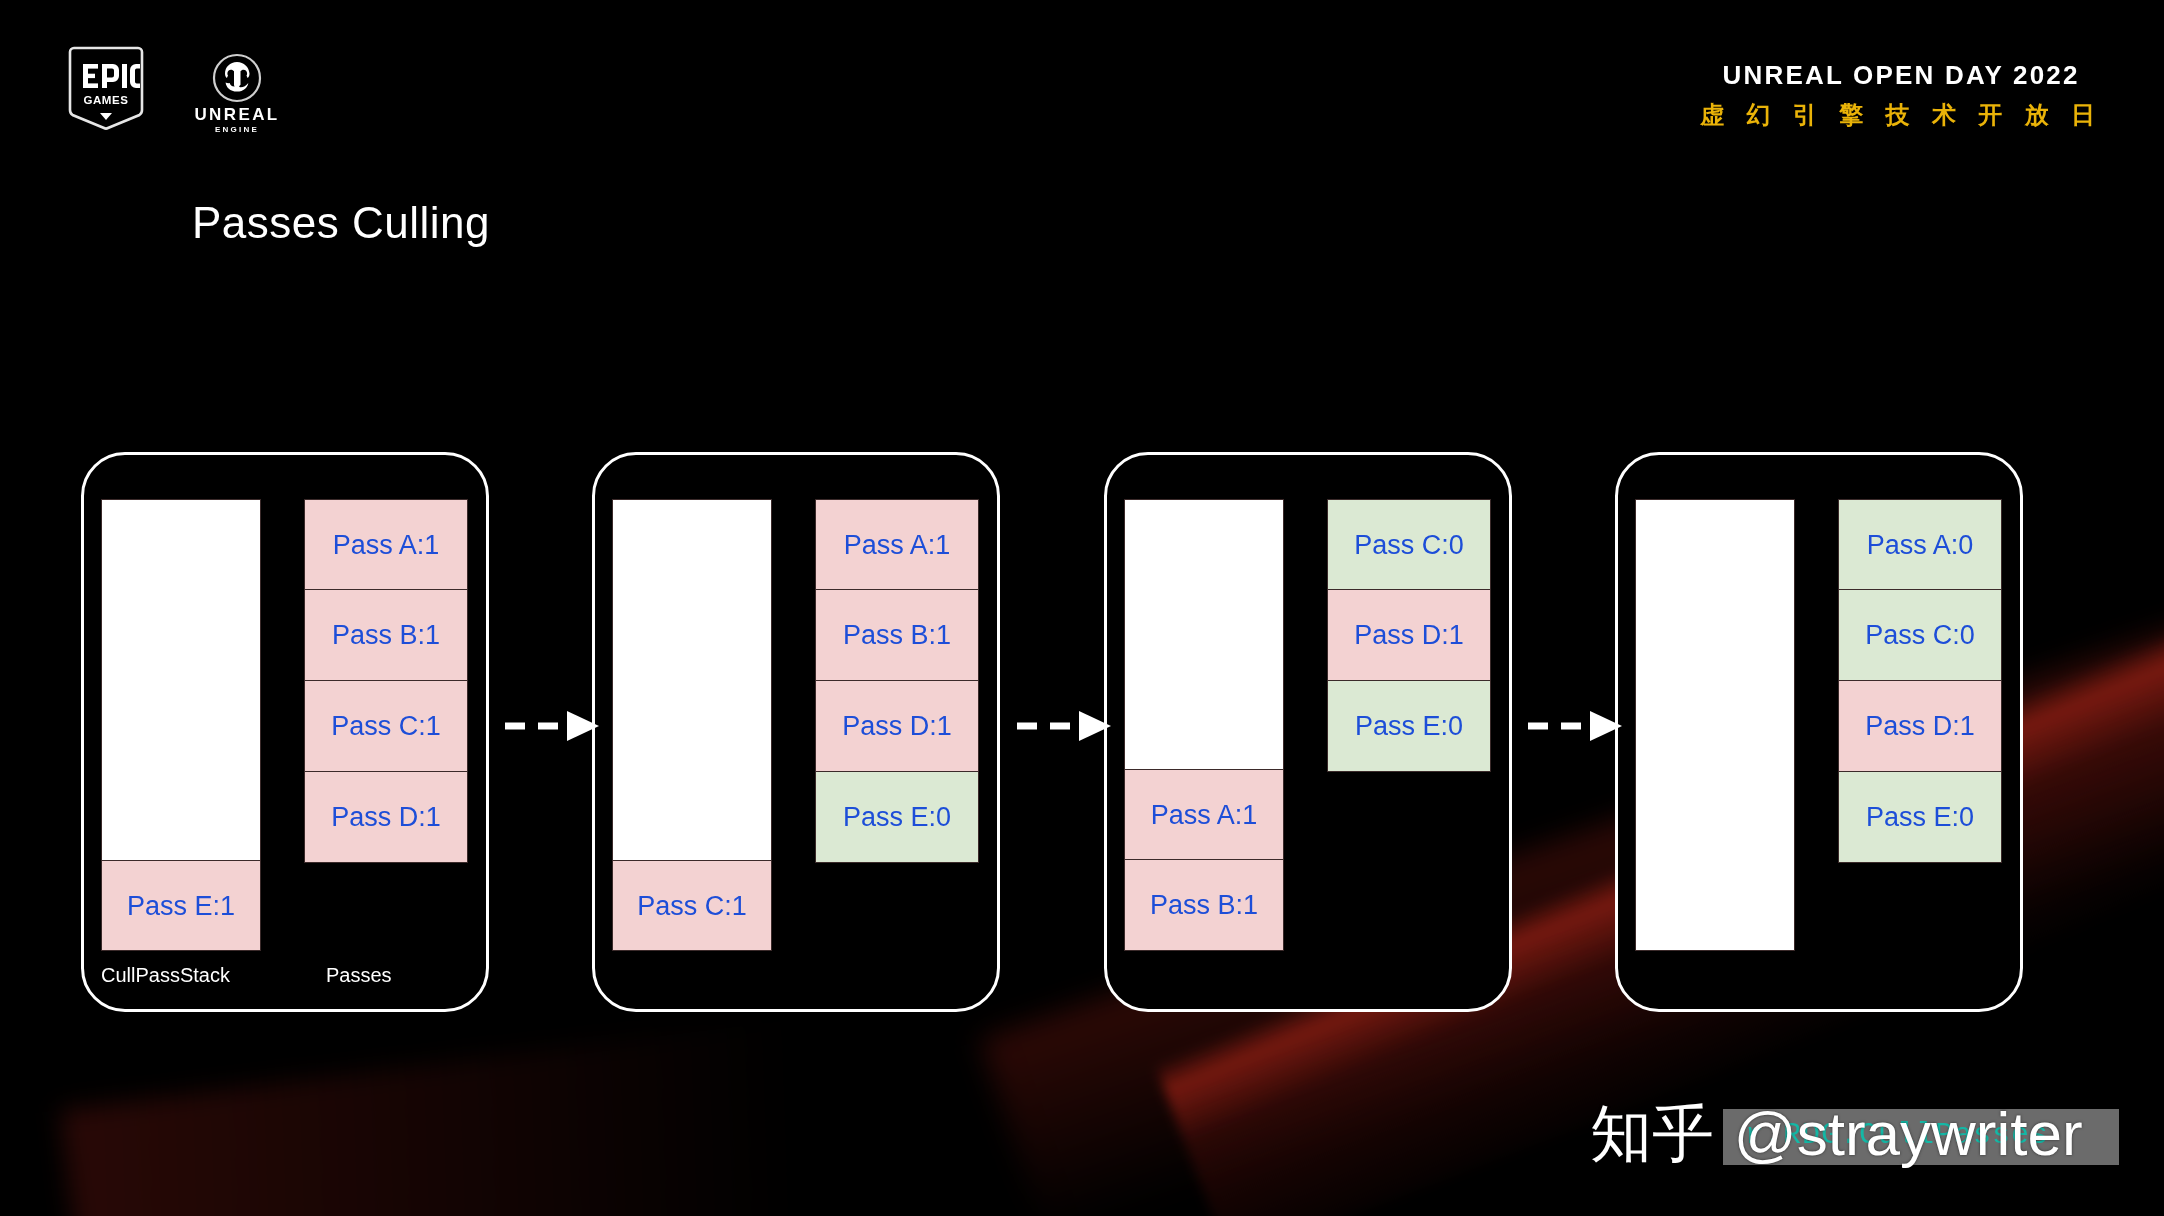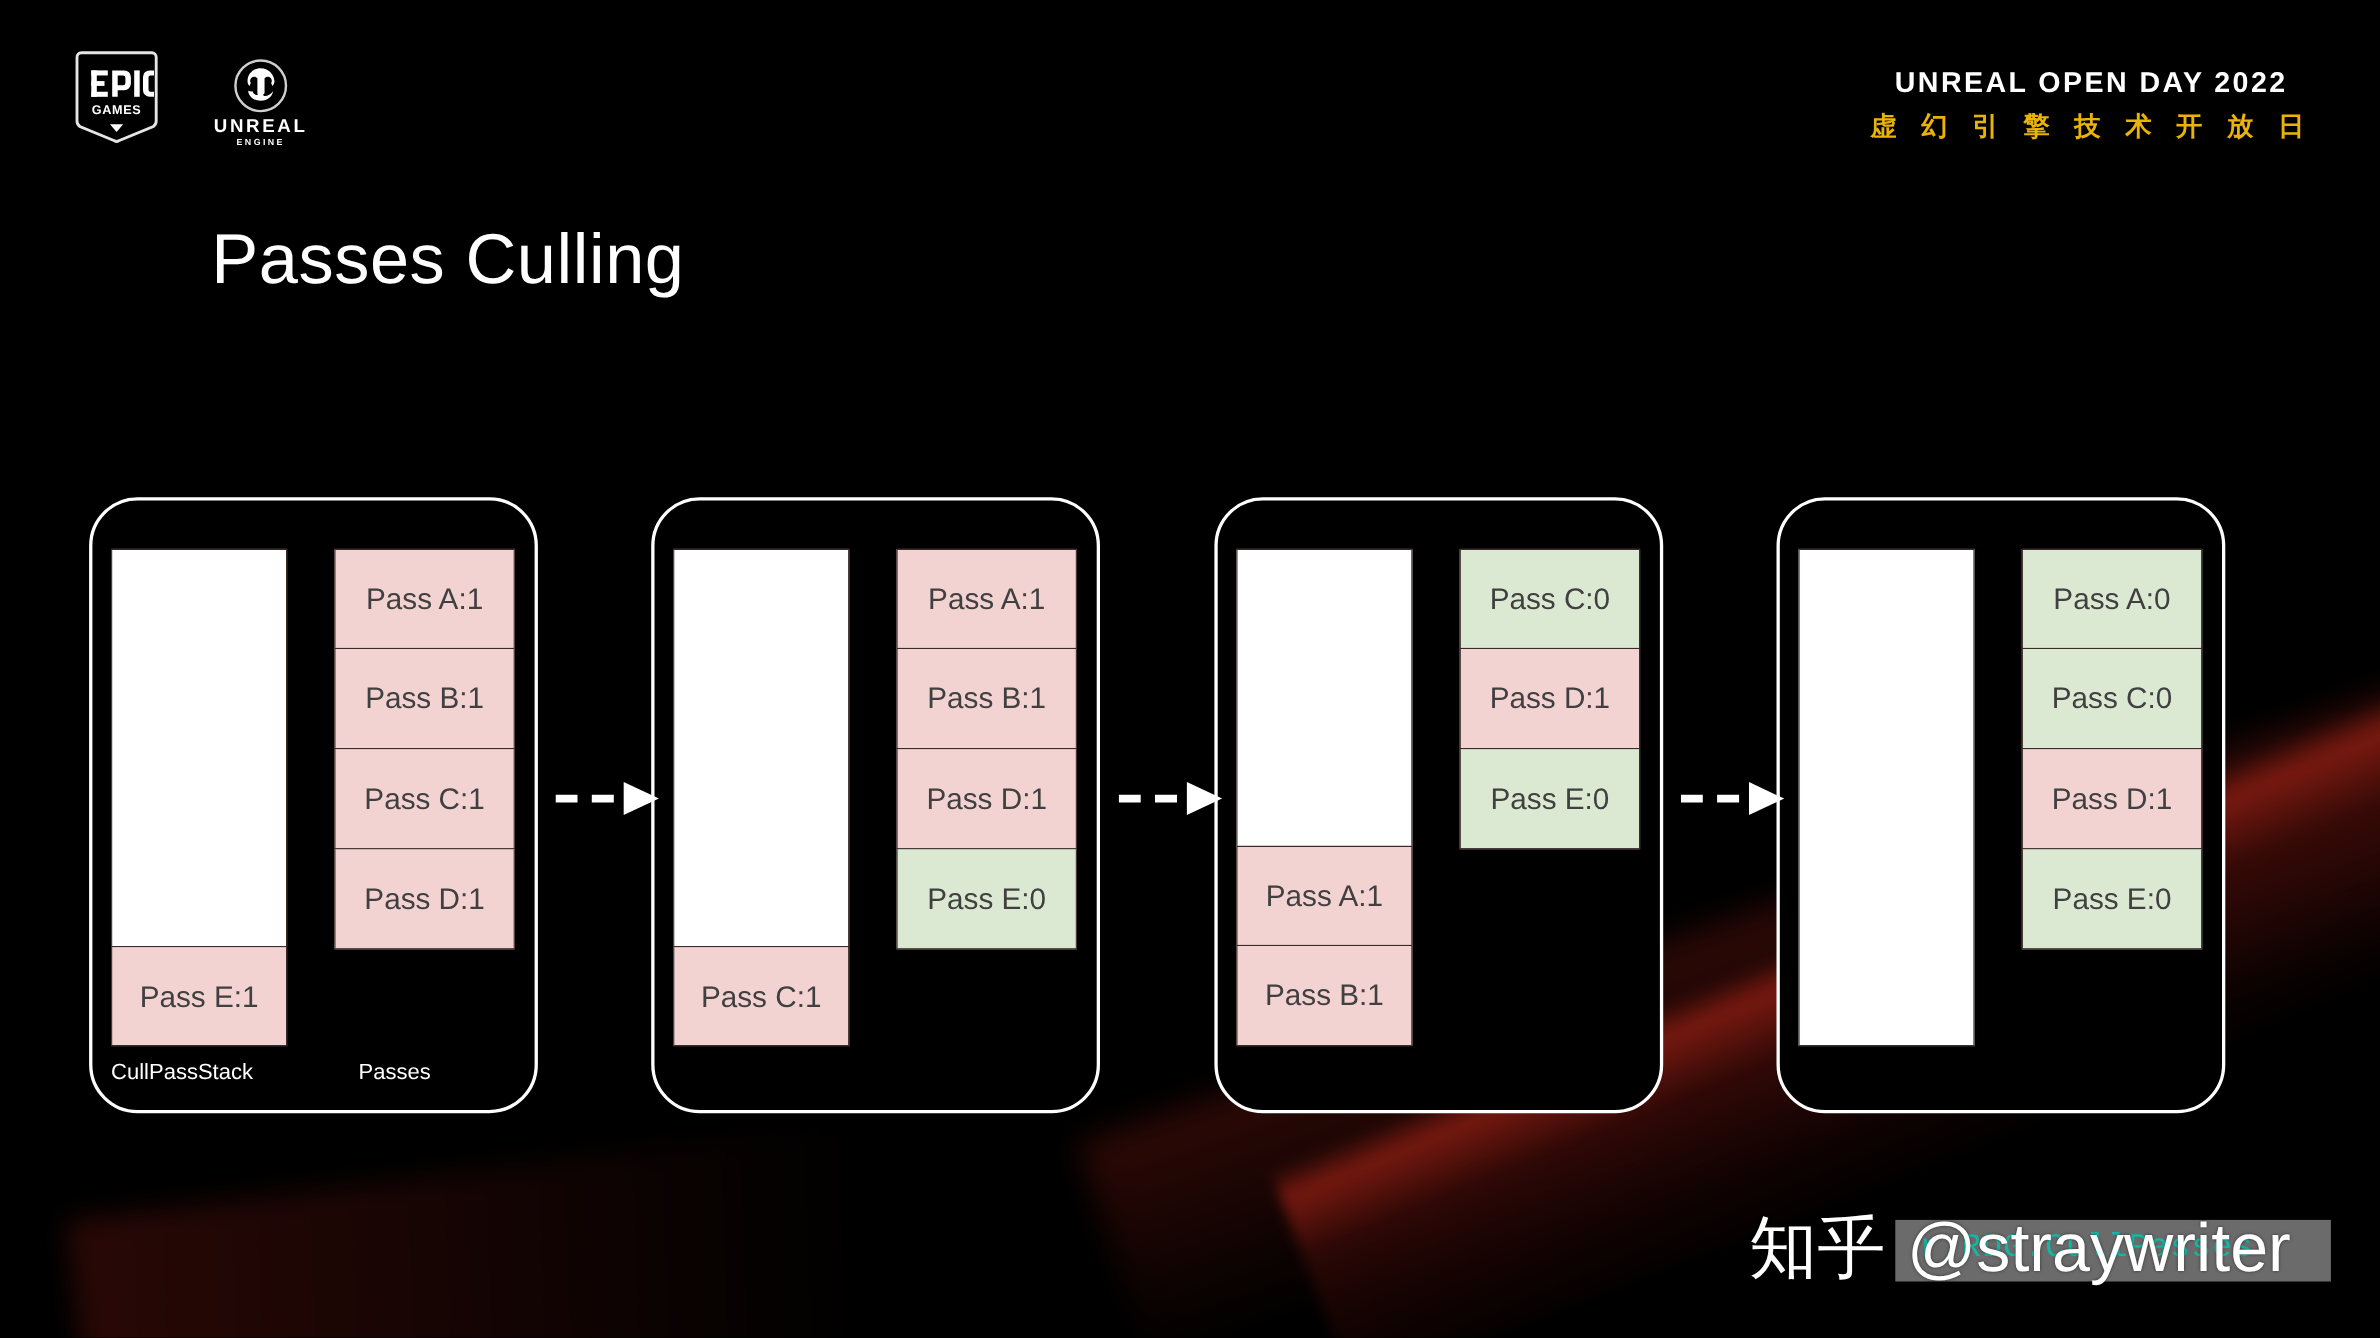--- a/index.html
+++ b/index.html
@@ -59,21 +59,21 @@
     font-family:"Liberation Sans", sans-serif;
   }
   #brand .line2{
     font-size:24px; font-weight:bold; letter-spacing:7px; color:#eab308; margin-top:8px;
     font-family:"DejaVu Sans", sans-serif;
   }
 
   
   #page-title{
     position:absolute; left:192px; top:198px;
-    font-size:64px; font-weight:400; color:#fff; letter-spacing:0.5px;
+    font-size:44px; font-weight:400; color:#fff; letter-spacing:0.5px;
     font-family:"Liberation Sans", sans-serif;
   }
 
   
   #diagram{ position:absolute; left:0; top:0; width:2164px; height:1216px; }
 
   .panel{
     position:absolute;
     top:452px; width:408px; height:560px;
     border:3px solid #ffffff;
@@ -87,21 +87,21 @@
   .panel .col.stack{ left:17px; top:44px; width:160px; height:452px; justify-content:flex-end; }
   .panel .col.passes{ left:220px; top:44px; width:164px; }
 
   .white-fill{ flex:1 1 auto; background:#ffffff; border:1px solid #3b2a2a; border-bottom:none; min-height:0;}
   .white-fill.solo{ border-bottom:1px solid #3b2a2a; }
 
   .cell{
     height:91px; line-height:91px;
     border:1px solid #3b2a2a;
     border-top:none;
-    font-size:27px; color:#404040;
+    font-size:27px; color:#1d4ed8;
     text-align:center;
     font-family:"Liberation Sans", sans-serif;
     flex:0 0 auto;
   }
   .cell.first{ border-top:1px solid #3b2a2a; }
   .cell.pink{ background:#f3d2d2; }
   .cell.green{ background:#dbe9d3; }
 
   .axis-label{
     position:absolute; bottom:22px;

